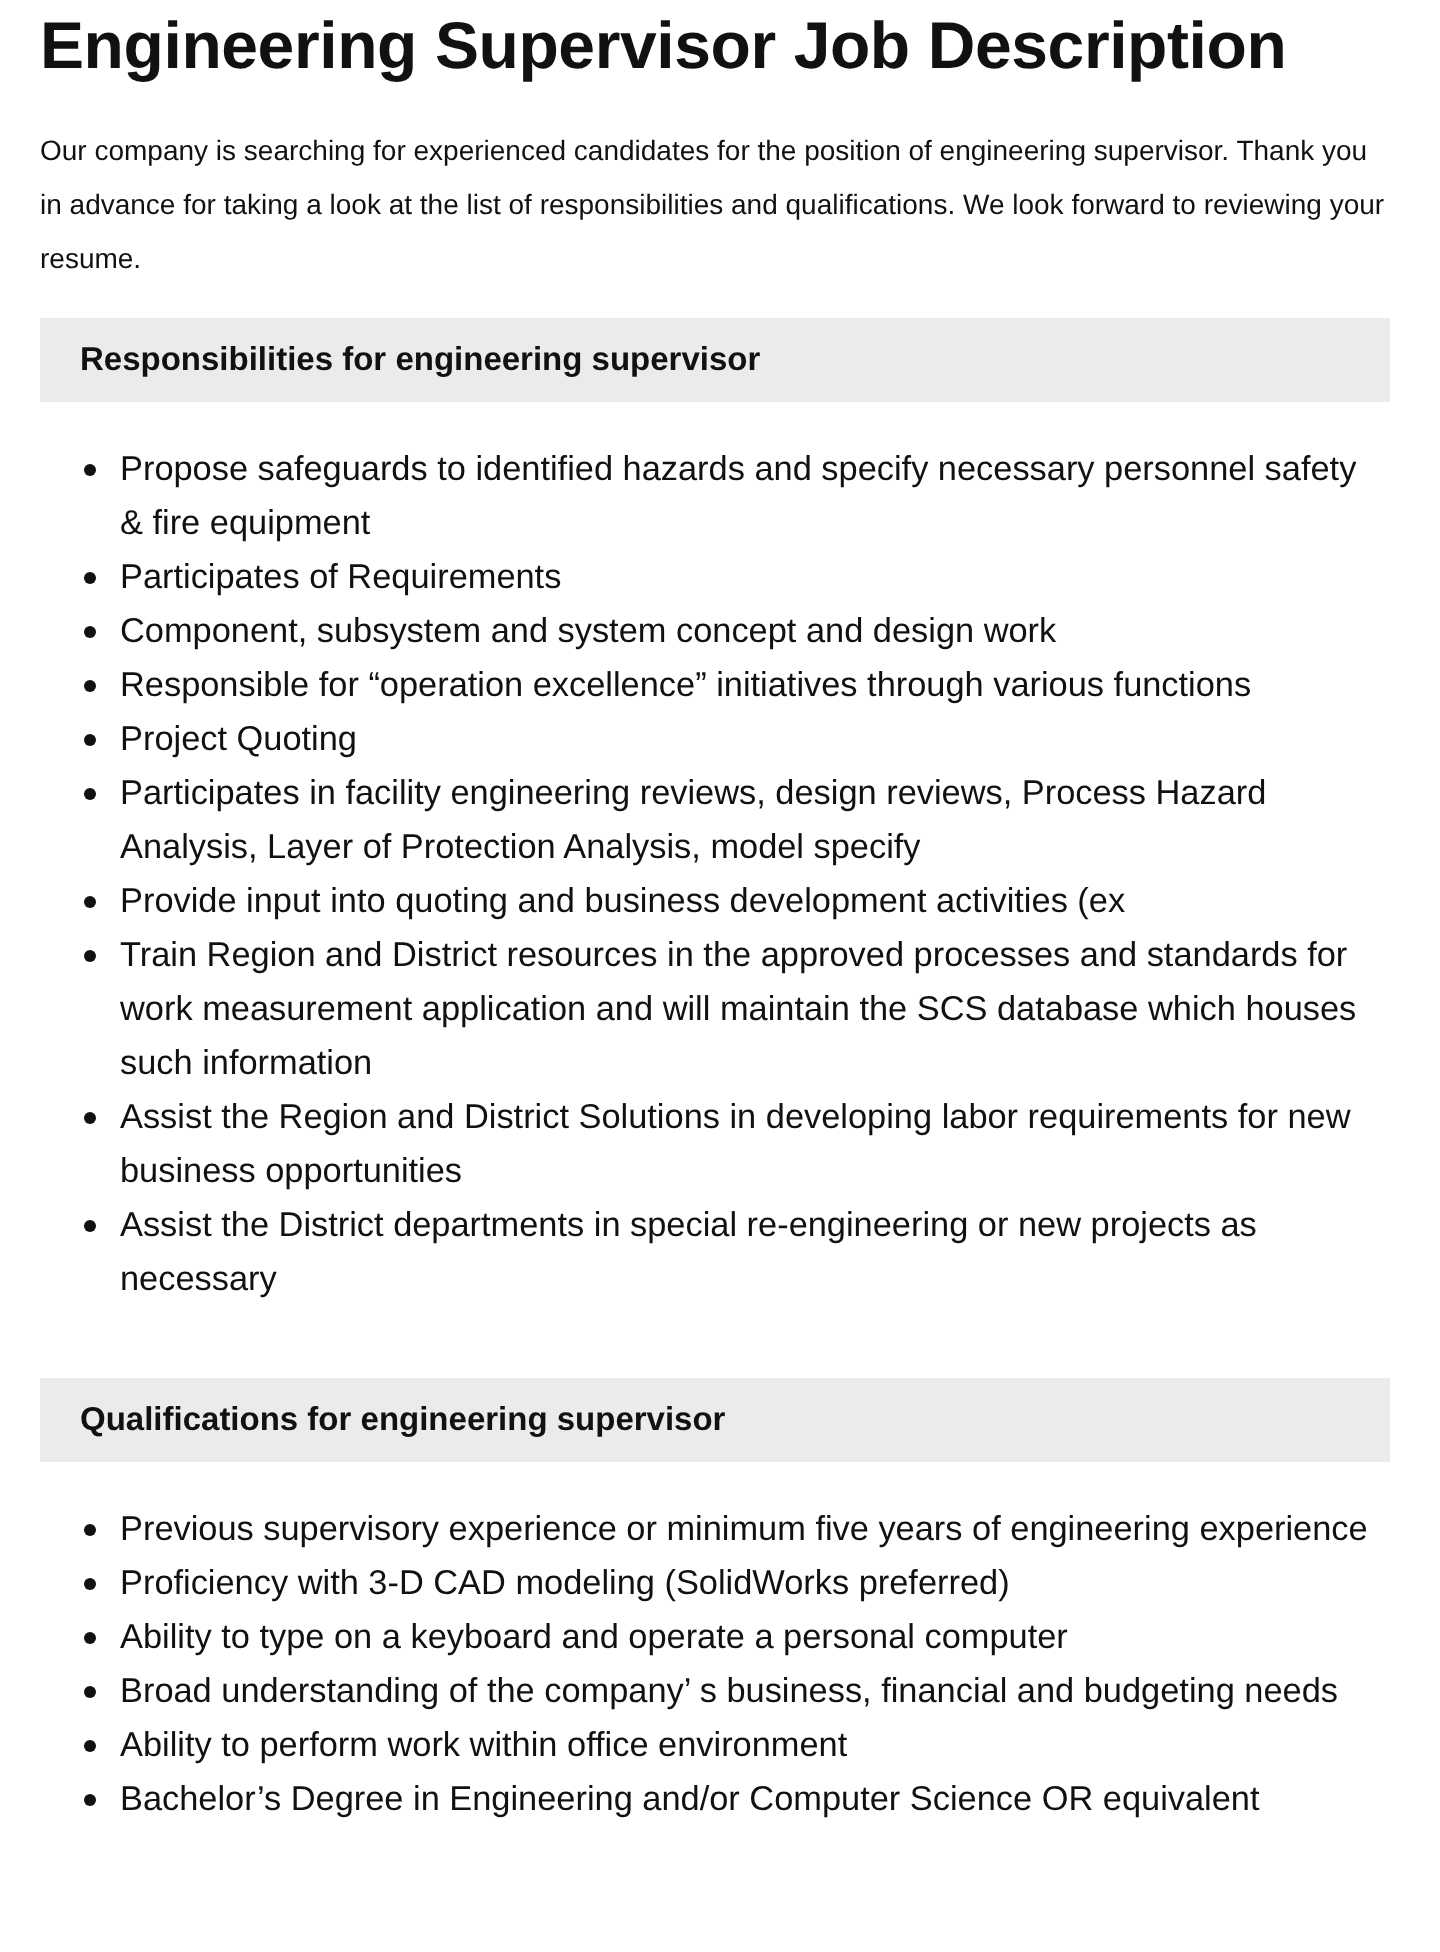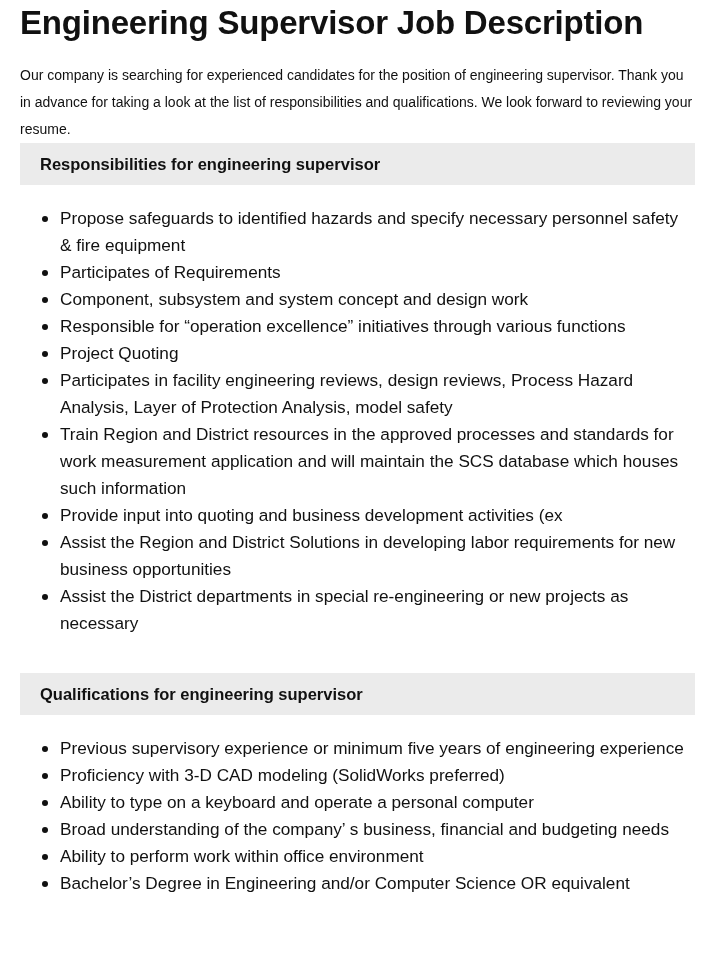--- a/index.html
+++ b/index.html
@@ -27,20 +27,21 @@
       line-height: 42px;
       color: #111111;
     }
     p.intro {
       margin: 18px 0 0 0;
       font-size: 14px;
       line-height: 27px;
       color: #111111;
     }
     .section-header {
+      margin-top: 16px;
       background: #ebebeb;
       height: 42px;
       display: flex;
       align-items: center;
       padding-left: 20px;
       font-size: 16.5px;
       font-weight: 700;
       color: #111111;
     }
     ul.list {
@@ -75,23 +76,23 @@
   <h1 class="title">Engineering Supervisor Job Description</h1>
   <p class="intro">Our company is searching for experienced candidates for the position of engineering supervisor. Thank you in advance for taking a look at the list of responsibilities and qualifications. We look forward to reviewing your resume.</p>
 
   <div class="section-header">Responsibilities for engineering supervisor</div>
   <ul class="list">
     <li><span class="bullet"></span><span>Propose safeguards to identified hazards and specify necessary personnel safety &amp; fire equipment</span></li>
     <li><span class="bullet"></span><span>Participates of Requirements</span></li>
     <li><span class="bullet"></span><span>Component, subsystem and system concept and design work</span></li>
     <li><span class="bullet"></span><span>Responsible for “operation excellence” initiatives through various functions</span></li>
     <li><span class="bullet"></span><span>Project Quoting</span></li>
-    <li><span class="bullet"></span><span>Participates in facility engineering reviews, design reviews, Process Hazard Analysis, Layer of Protection Analysis, model safety</span></li>
+    <li><span class="bullet"></span><span>Participates in facility engineering reviews, design reviews, Process Hazard Analysis, Layer of Protection Analysis, model specify</span></li>
+    <li><span class="bullet"></span><span>Provide input into quoting and business development activities (ex</span></li>
     <li><span class="bullet"></span><span>Train Region and District resources in the approved processes and standards for work measurement application and will maintain the SCS database which houses such information</span></li>
-    <li><span class="bullet"></span><span>Provide input into quoting and business development activities (ex</span></li>
     <li><span class="bullet"></span><span>Assist the Region and District Solutions in developing labor requirements for new business opportunities</span></li>
     <li><span class="bullet"></span><span>Assist the District departments in special re-engineering or new projects as necessary</span></li>
   </ul>
 
   <div class="section-header qual-header">Qualifications for engineering supervisor</div>
   <ul class="list">
     <li><span class="bullet"></span><span>Previous supervisory experience or minimum five years of engineering experience</span></li>
     <li><span class="bullet"></span><span>Proficiency with 3-D CAD modeling (SolidWorks preferred)</span></li>
     <li><span class="bullet"></span><span>Ability to type on a keyboard and operate a personal computer</span></li>
     <li><span class="bullet"></span><span>Broad understanding of the company’ s business, financial and budgeting needs</span></li>

